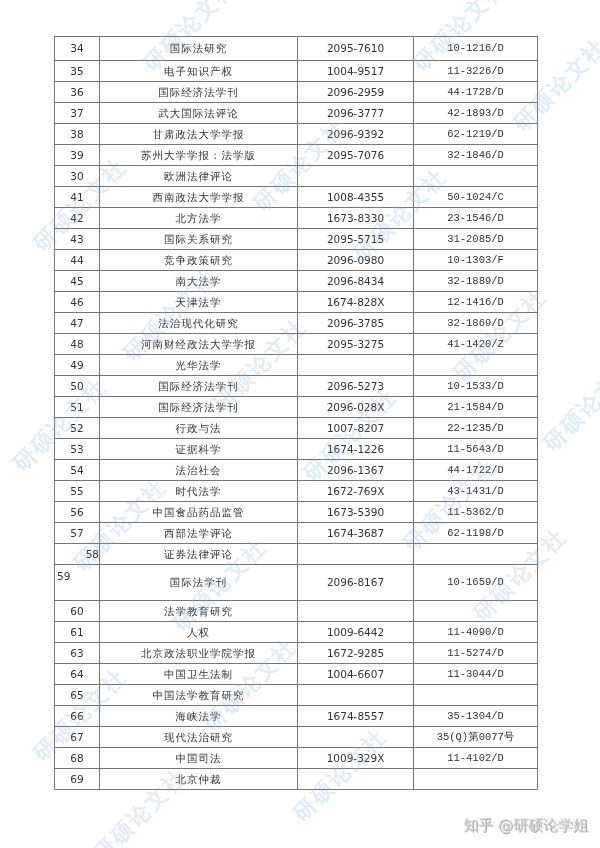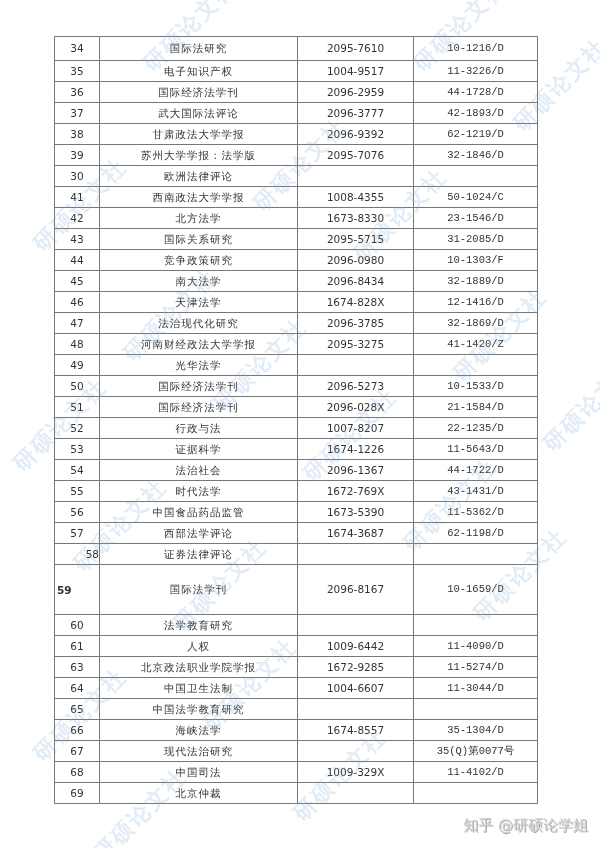--- a/index.html
+++ b/index.html
@@ -19,21 +19,21 @@
   table.journals td {
     border: 1px solid #777; height: 20px; padding: 0; text-align: center; color: #333;
     line-height: 1;
   }
   td.c-no { width: 25px; text-align: right; padding-right: 3px; }
   td.c-name { width: 197px; letter-spacing: 1px; }
   td.c-issn { width: 115px; margin-left: 46px; }
   td.c-cn { width: 123px; font-family: Liberation Mono, monospace; }
   tr.first td { height: 23px; }
   tr.tall td { height: 29px; }
-  tr.tall td.c-no { vertical-align: top; text-align: left; padding-left: 2px; padding-top: 20px; font-weight: bold; }
+  tr.tall td.c-no { vertical-align: top; text-align: left; padding-left: 2px; padding-top: 6px; }
   tr.left-no td.c-no { text-align: right; padding-left: 19px; }
   .footer-mark {
     position: absolute; right: 12px; top: 816px; font-size: 15px; color: #d0d0d0;
     text-shadow: 1px 1px 0 #aaa; z-index: 3;
   }
 </style>
 </head>
 <body>
 
 <div class="wm-layer">

